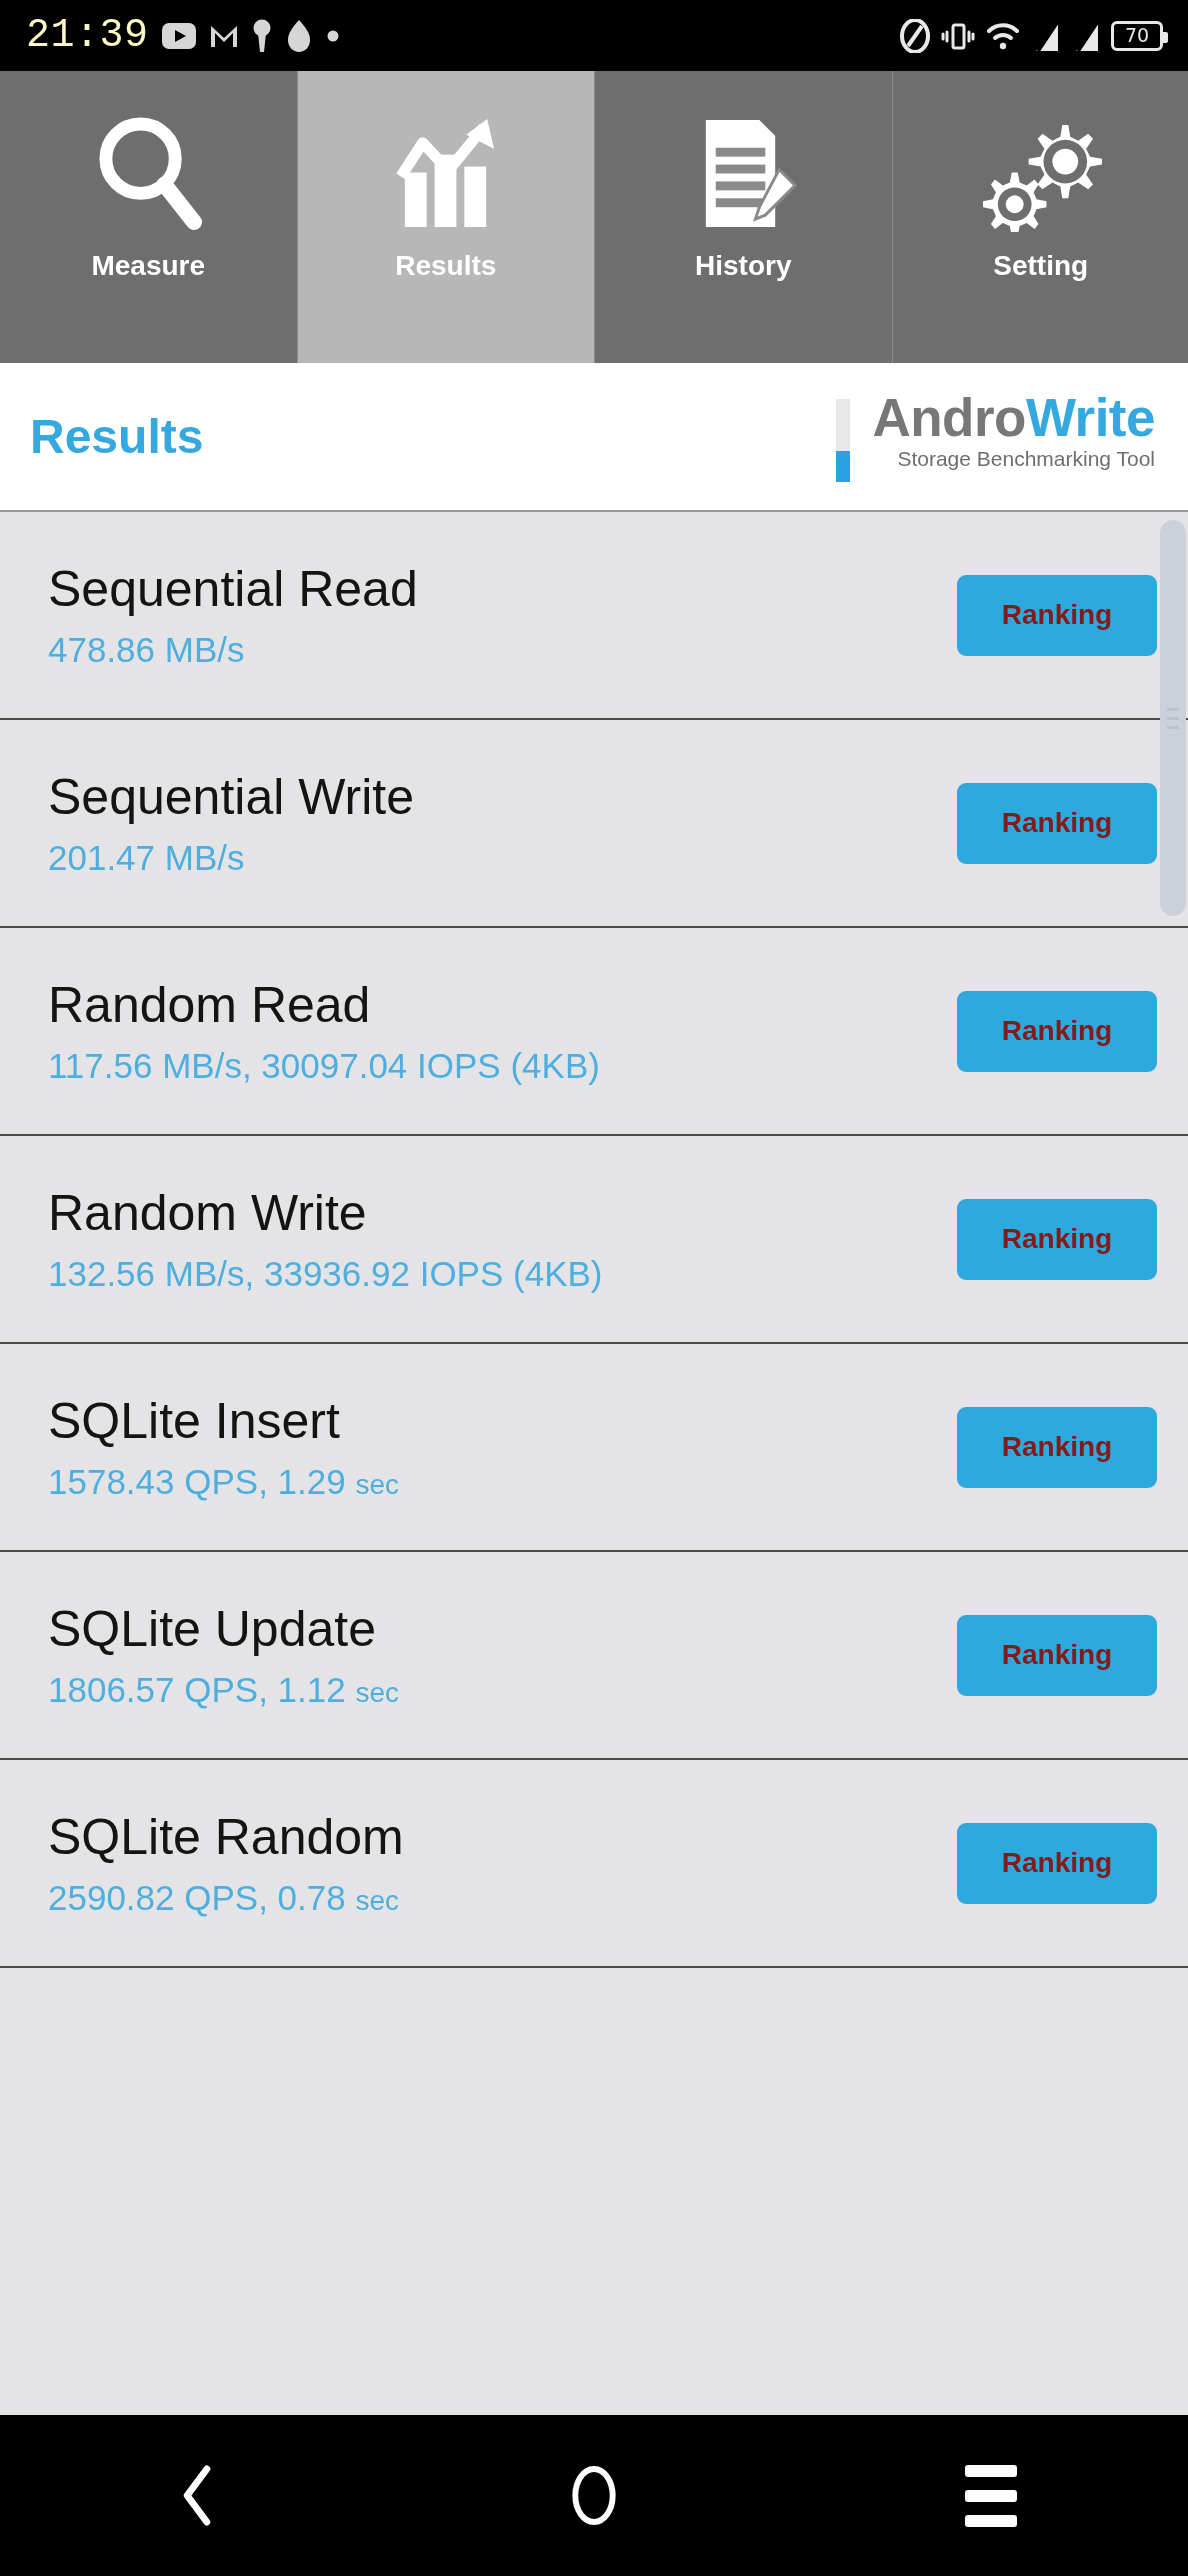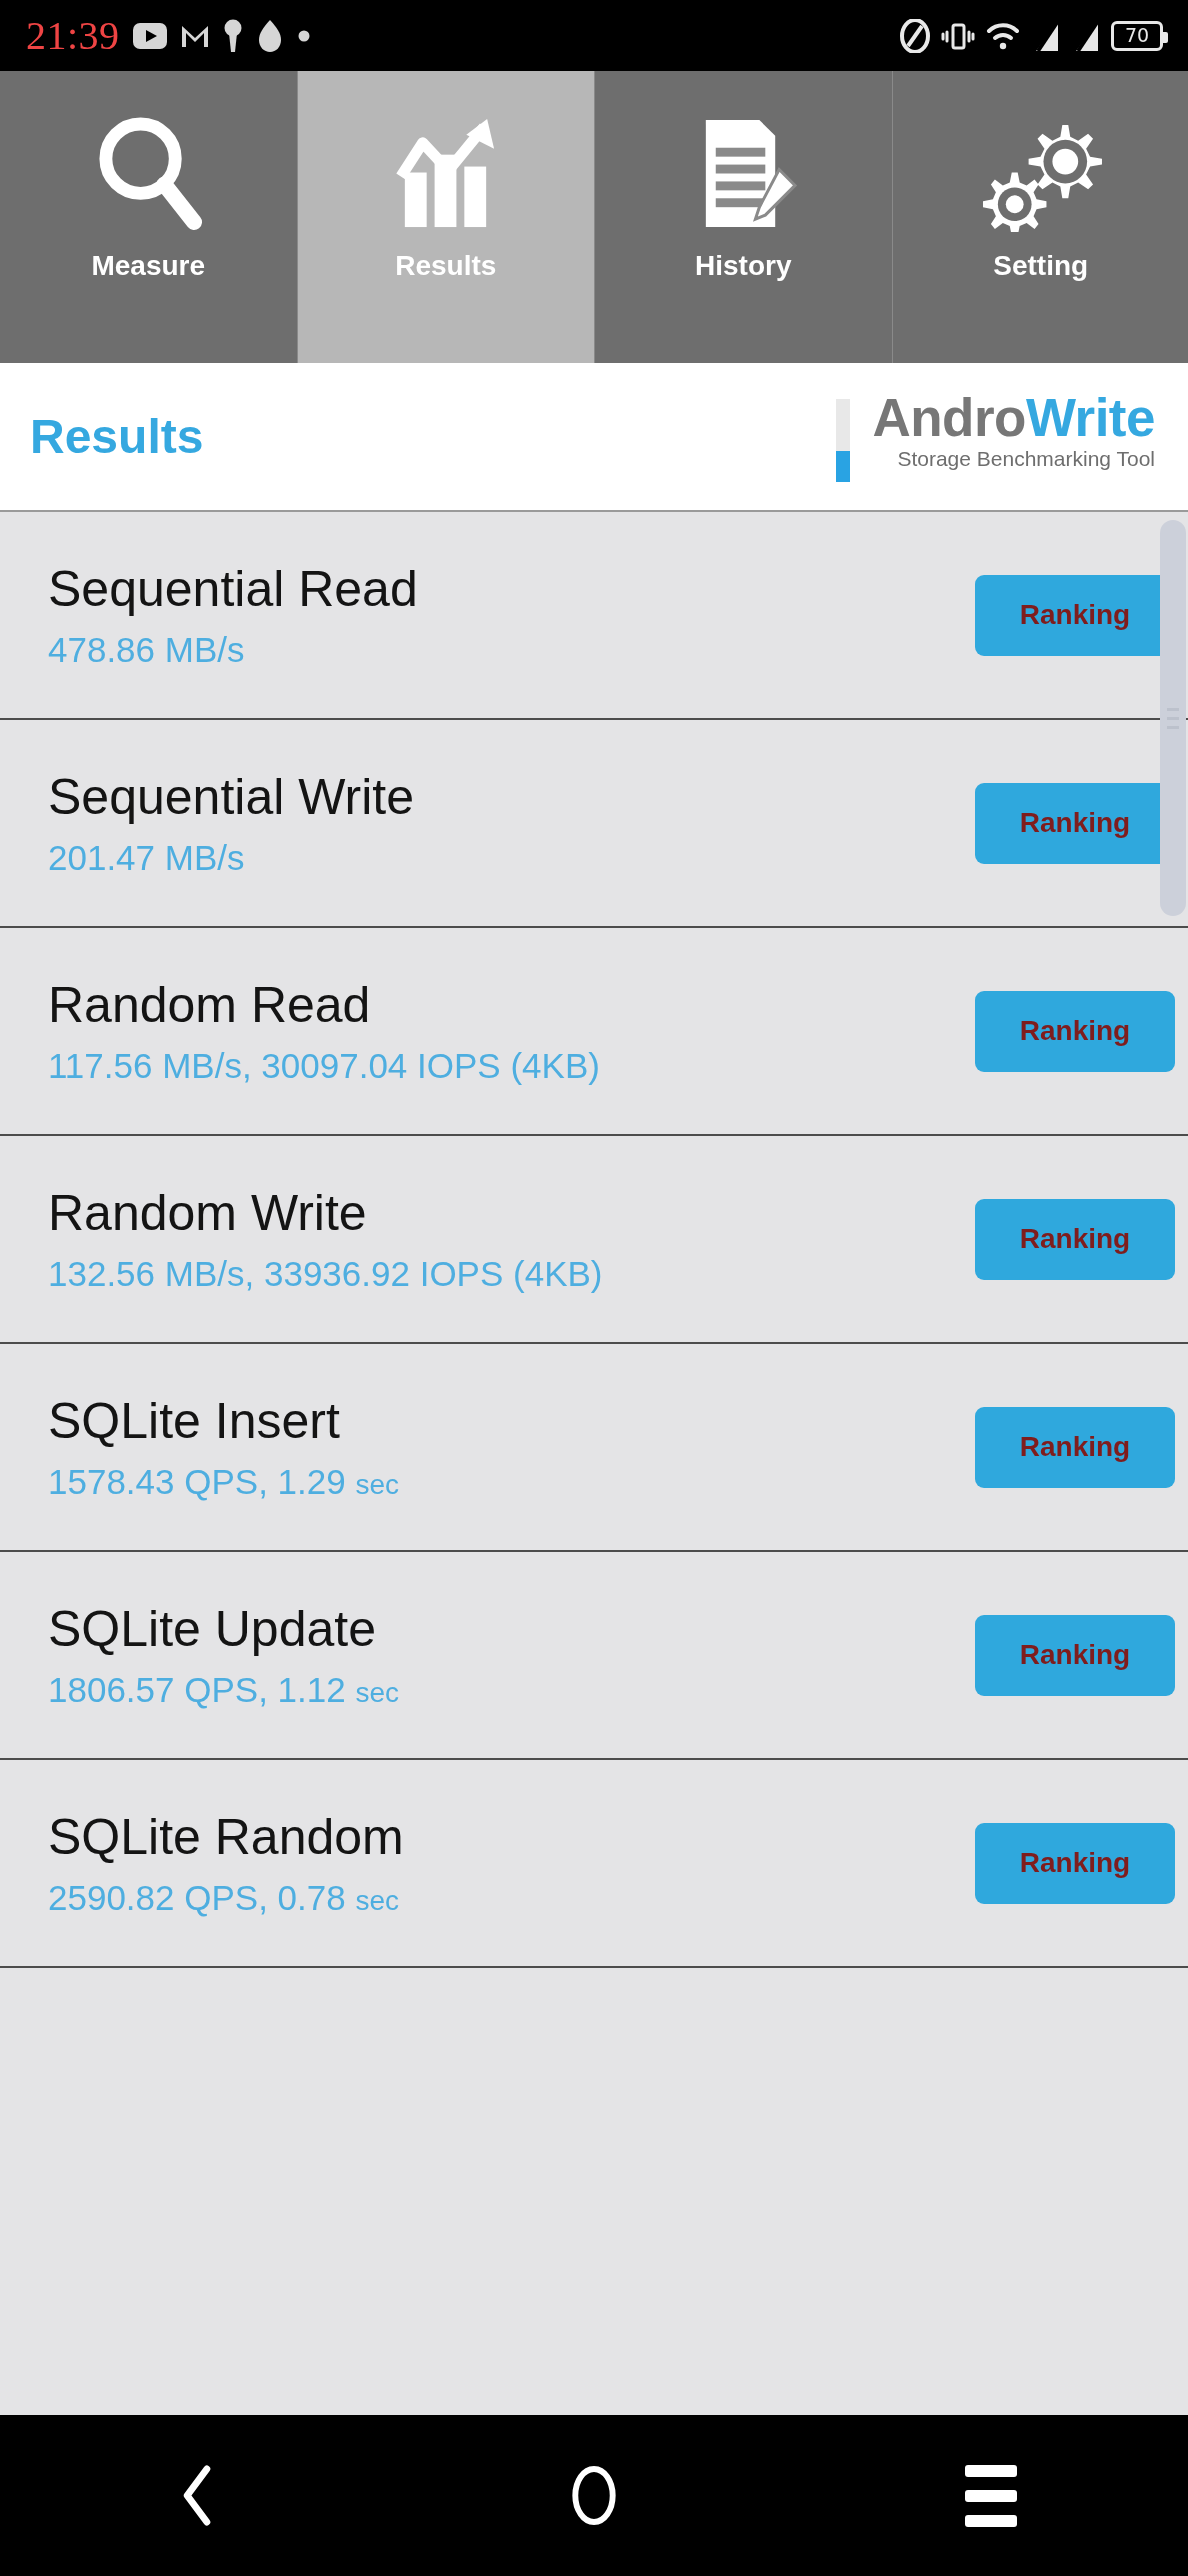--- a/index.html
+++ b/index.html
@@ -26,22 +26,22 @@
     color: #e8e8e8;
     display: flex;
     align-items: center;
     padding: 0 26px;
     flex: none;
   }
   .sb-left { display: flex; align-items: center; gap: 13px; }
   .sb-clock {
     font-size: 40px;
     letter-spacing: 0.5px;
-    color: #ef4444;
-    font-family: Liberation Serif, serif;
+    color: #fef9c3;
+    font-family: Liberation Mono, monospace;
   }
   .sb-right {
     margin-left: auto;
     display: flex;
     align-items: center;
     gap: 10px;
   }
   .ic { display: block; }
 
   .battery {
@@ -157,21 +157,21 @@
     flex: 1 1 auto;
     background: #e4e4e6;
     overflow: hidden;
   }
   .list { display: flex; flex-direction: column; }
   .row {
     position: relative;
     height: 208px;
     display: flex;
     align-items: center;
-    padding: 0 14px 0 48px;
+    padding: 0 32px 0 48px;
     border-bottom: 2px solid #4c4c4c;
     background: #e4e4e6;
   }
   .row-texts { display: flex; flex-direction: column; justify-content: center; }
   .row-title {
     font-size: 50px;
     color: #141414;
     line-height: 1.08;
     font-family: "Liberation Sans", sans-serif;
   }

